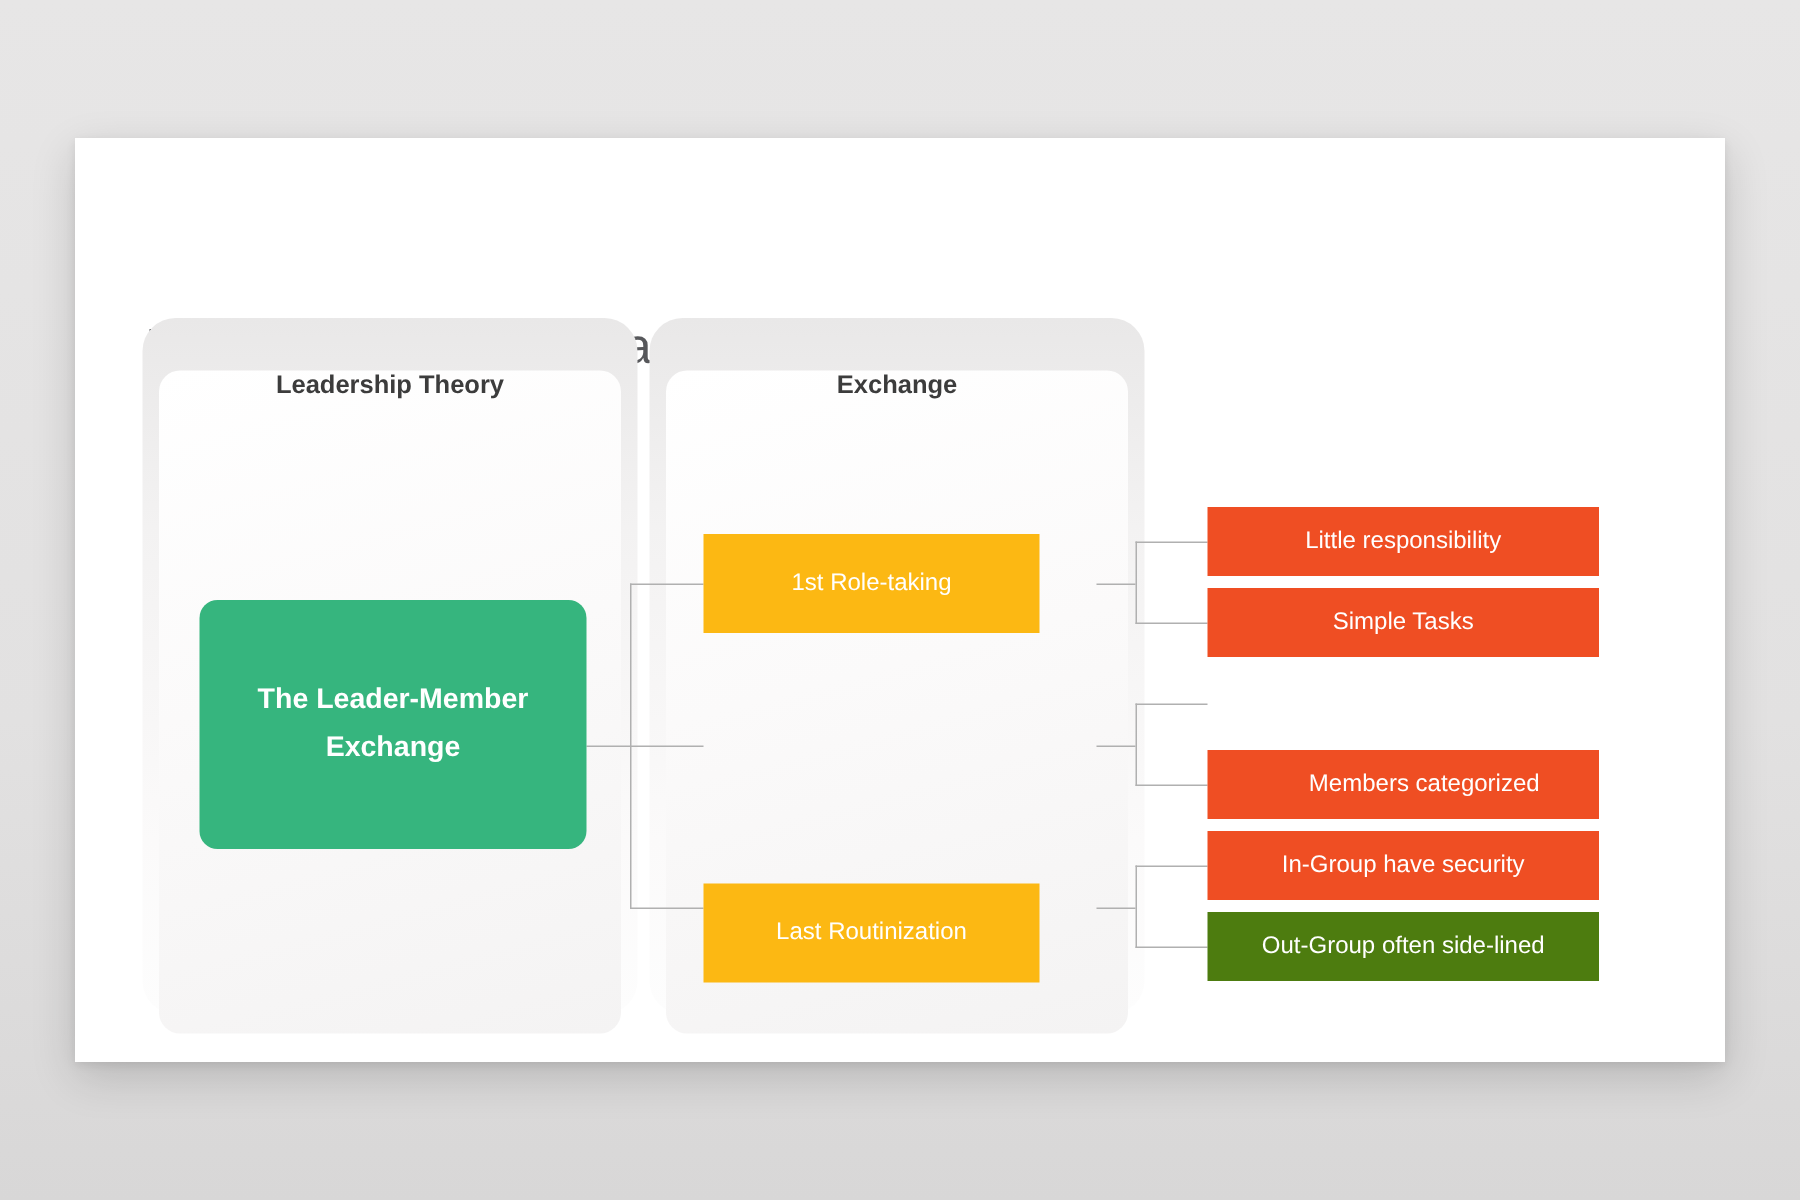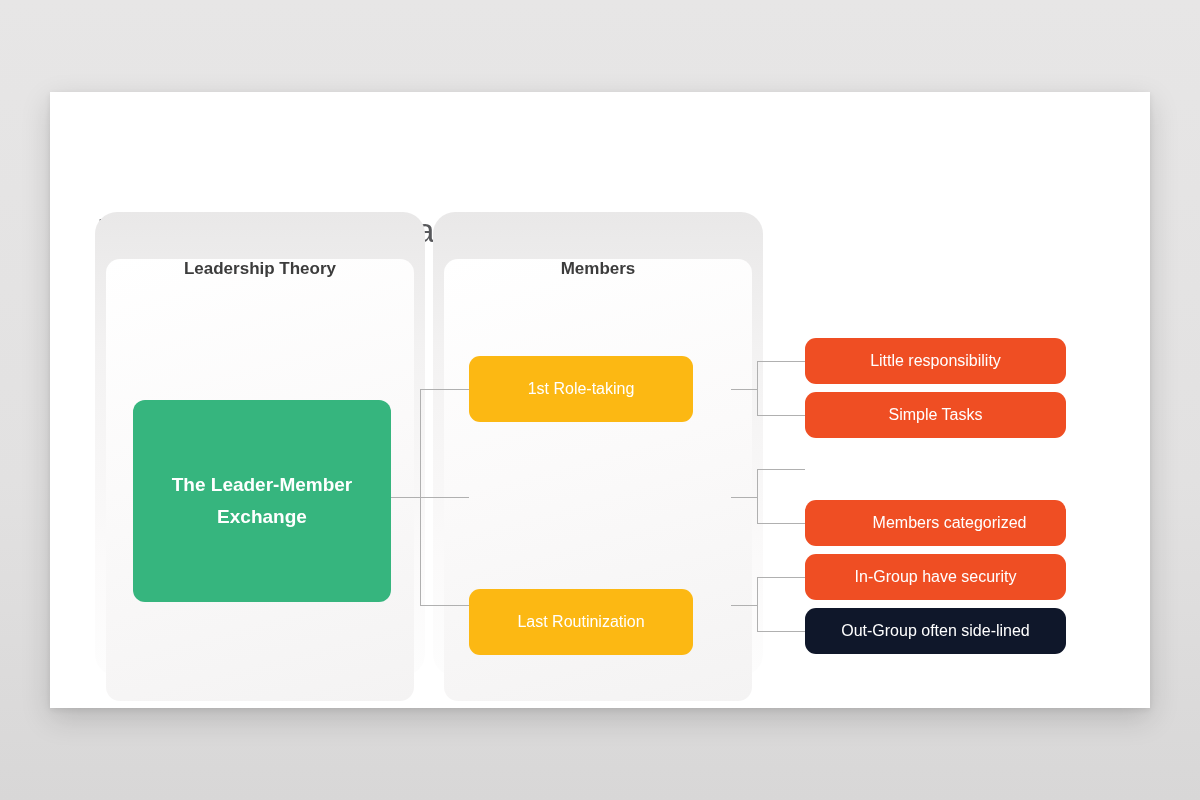--- a/index.html
+++ b/index.html
@@ -45,38 +45,37 @@
     border-radius: 22px;
     padding: 11px;
     background: linear-gradient(180deg, #e9e8e8 0%, #f3f2f2 30%, #fbfafa 75%, #fdfdfd 100%);
   }
   .panel-inner {
     width: 100%; height: 100%;
     border-radius: 14px;
     background: linear-gradient(165deg, #ffffff 0%, #fbfafa 45%, #f4f3f3 100%);
   }
   .panel-header {
-    margin-top: 36px;
+    margin-top: 24px;
     text-align: center;
     font-size: 17px;
     font-weight: 700;
     color: #3c3c3c;
   }
   .node {
     position: absolute;
     display: flex;
     align-items: center;
     justify-content: center;
     text-align: center;
     color: #ffffff;
-    border-radius: 11px;
   }
   .node-root {
     left: 83px; top: 308px;
-    width: 258px; height: 202px;
+    width: 258px; height: 166px;
     border-radius: 12px;
     font-size: 19px;
     font-weight: 700;
     line-height: 1.7;
     padding: 0 28px;
   }
   .node-stage {
     left: 419px;
     width: 224px; height: 66px;
     font-size: 16px;
@@ -128,21 +127,21 @@
   <p class="subtitle">Enter your headline here</p>
 
   <div class="panels">
     <div class="panel">
       <div class="panel-inner">
         <div class="panel-header">Leadership Theory</div>
       </div>
     </div>
     <div class="panel">
       <div class="panel-inner">
-        <div class="panel-header">Members</div>
+        <div class="panel-header">Exchange</div>
       </div>
     </div>
   </div>
 
   <div class="cline c-root-h" style="background-color: rgb(176, 176, 176);"></div>
   <div class="cline c-root-v" style="background-color: rgb(176, 176, 176);"></div>
   <div class="cline c-root-s1" style="background-color: rgb(176, 176, 176);"></div>
   <div class="cline c-root-s3" style="background-color: rgb(176, 176, 176);"></div>
 
   <div class="cline c-t0-h" style="background-color: rgb(176, 176, 176);"></div>
@@ -162,15 +161,15 @@
 
   <div class="node node-root" style="background-color: rgb(54, 181, 126);">The Leader-Member Exchange</div>
 
   <div class="node node-stage stage-0" style="background-color: rgb(252, 184, 19);">1st Role-taking</div>
   <div class="node node-stage stage-2" style="background-color: rgb(252, 184, 19); margin-top: 17px;">Last Routinization</div>
 
   <div class="node node-feature feat-0" style="background-color: rgb(239, 78, 35);">Little responsibility</div>
   <div class="node node-feature feat-1" style="background-color: rgb(239, 78, 35);">Simple Tasks</div>
   <div class="node node-feature feat-3" style="background-color: rgb(239, 78, 35); padding-left: 28px;">Members categorized</div>
   <div class="node node-feature feat-4" style="background-color: rgb(239, 78, 35);">In-Group have security</div>
-  <div class="node node-feature feat-5" style="background-color: #0f172a;">Out-Group often side-lined</div>
+  <div class="node node-feature feat-5" style="background-color: #4d7c0f;">Out-Group often side-lined</div>
 
 </div>
 
 </body></html>

